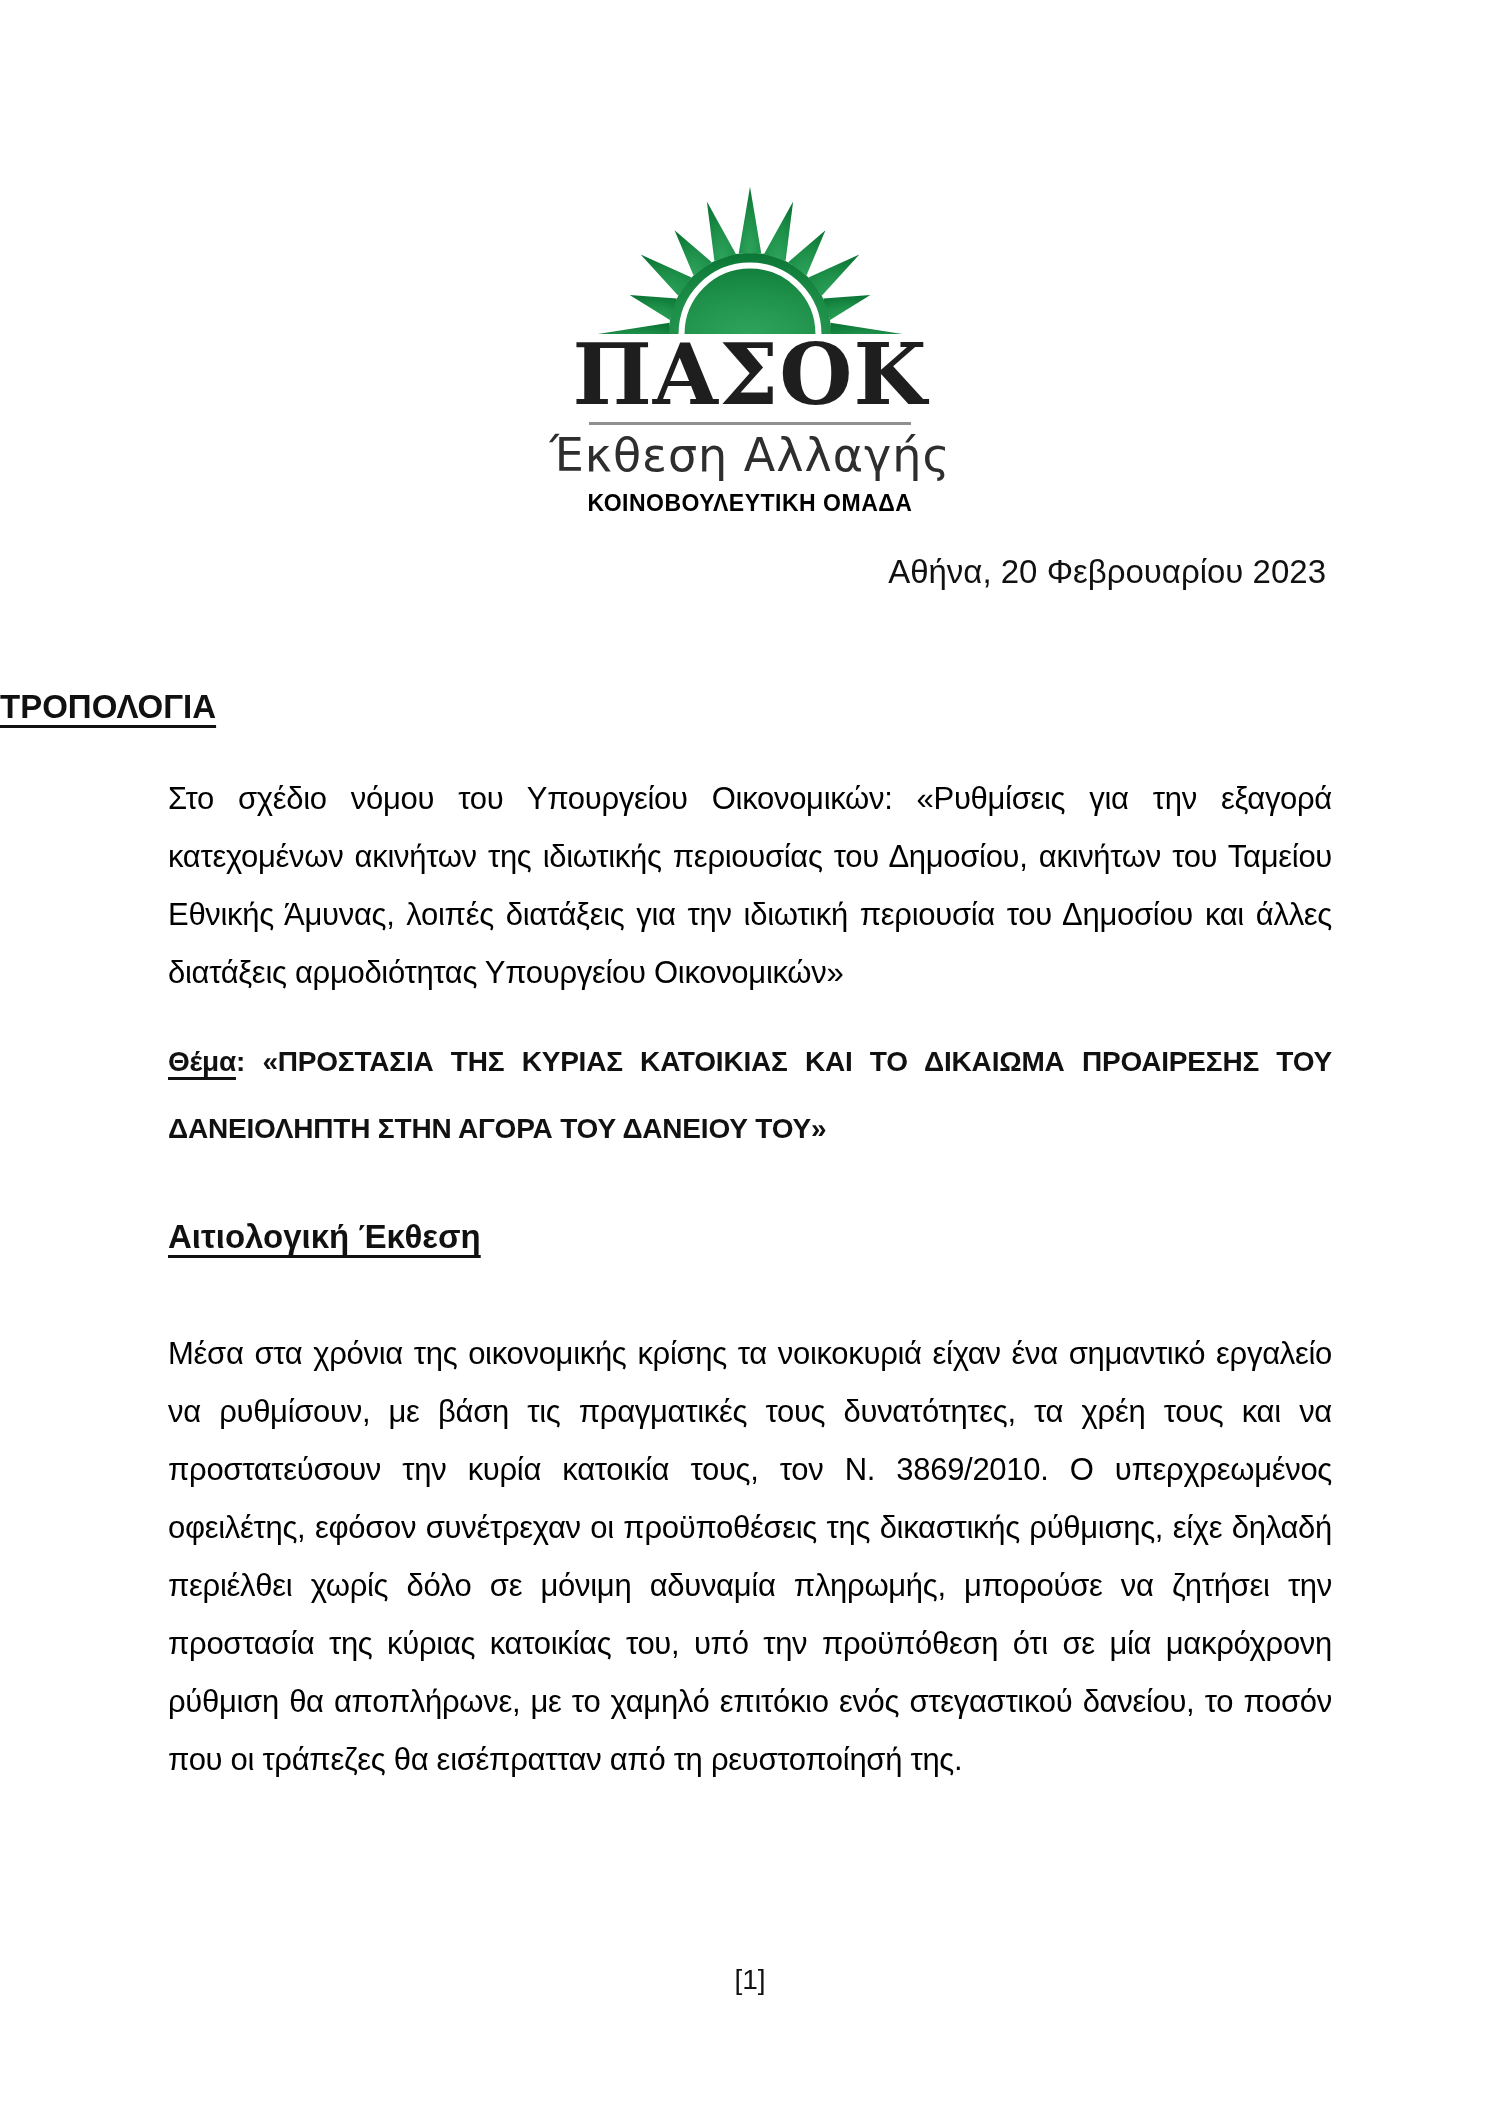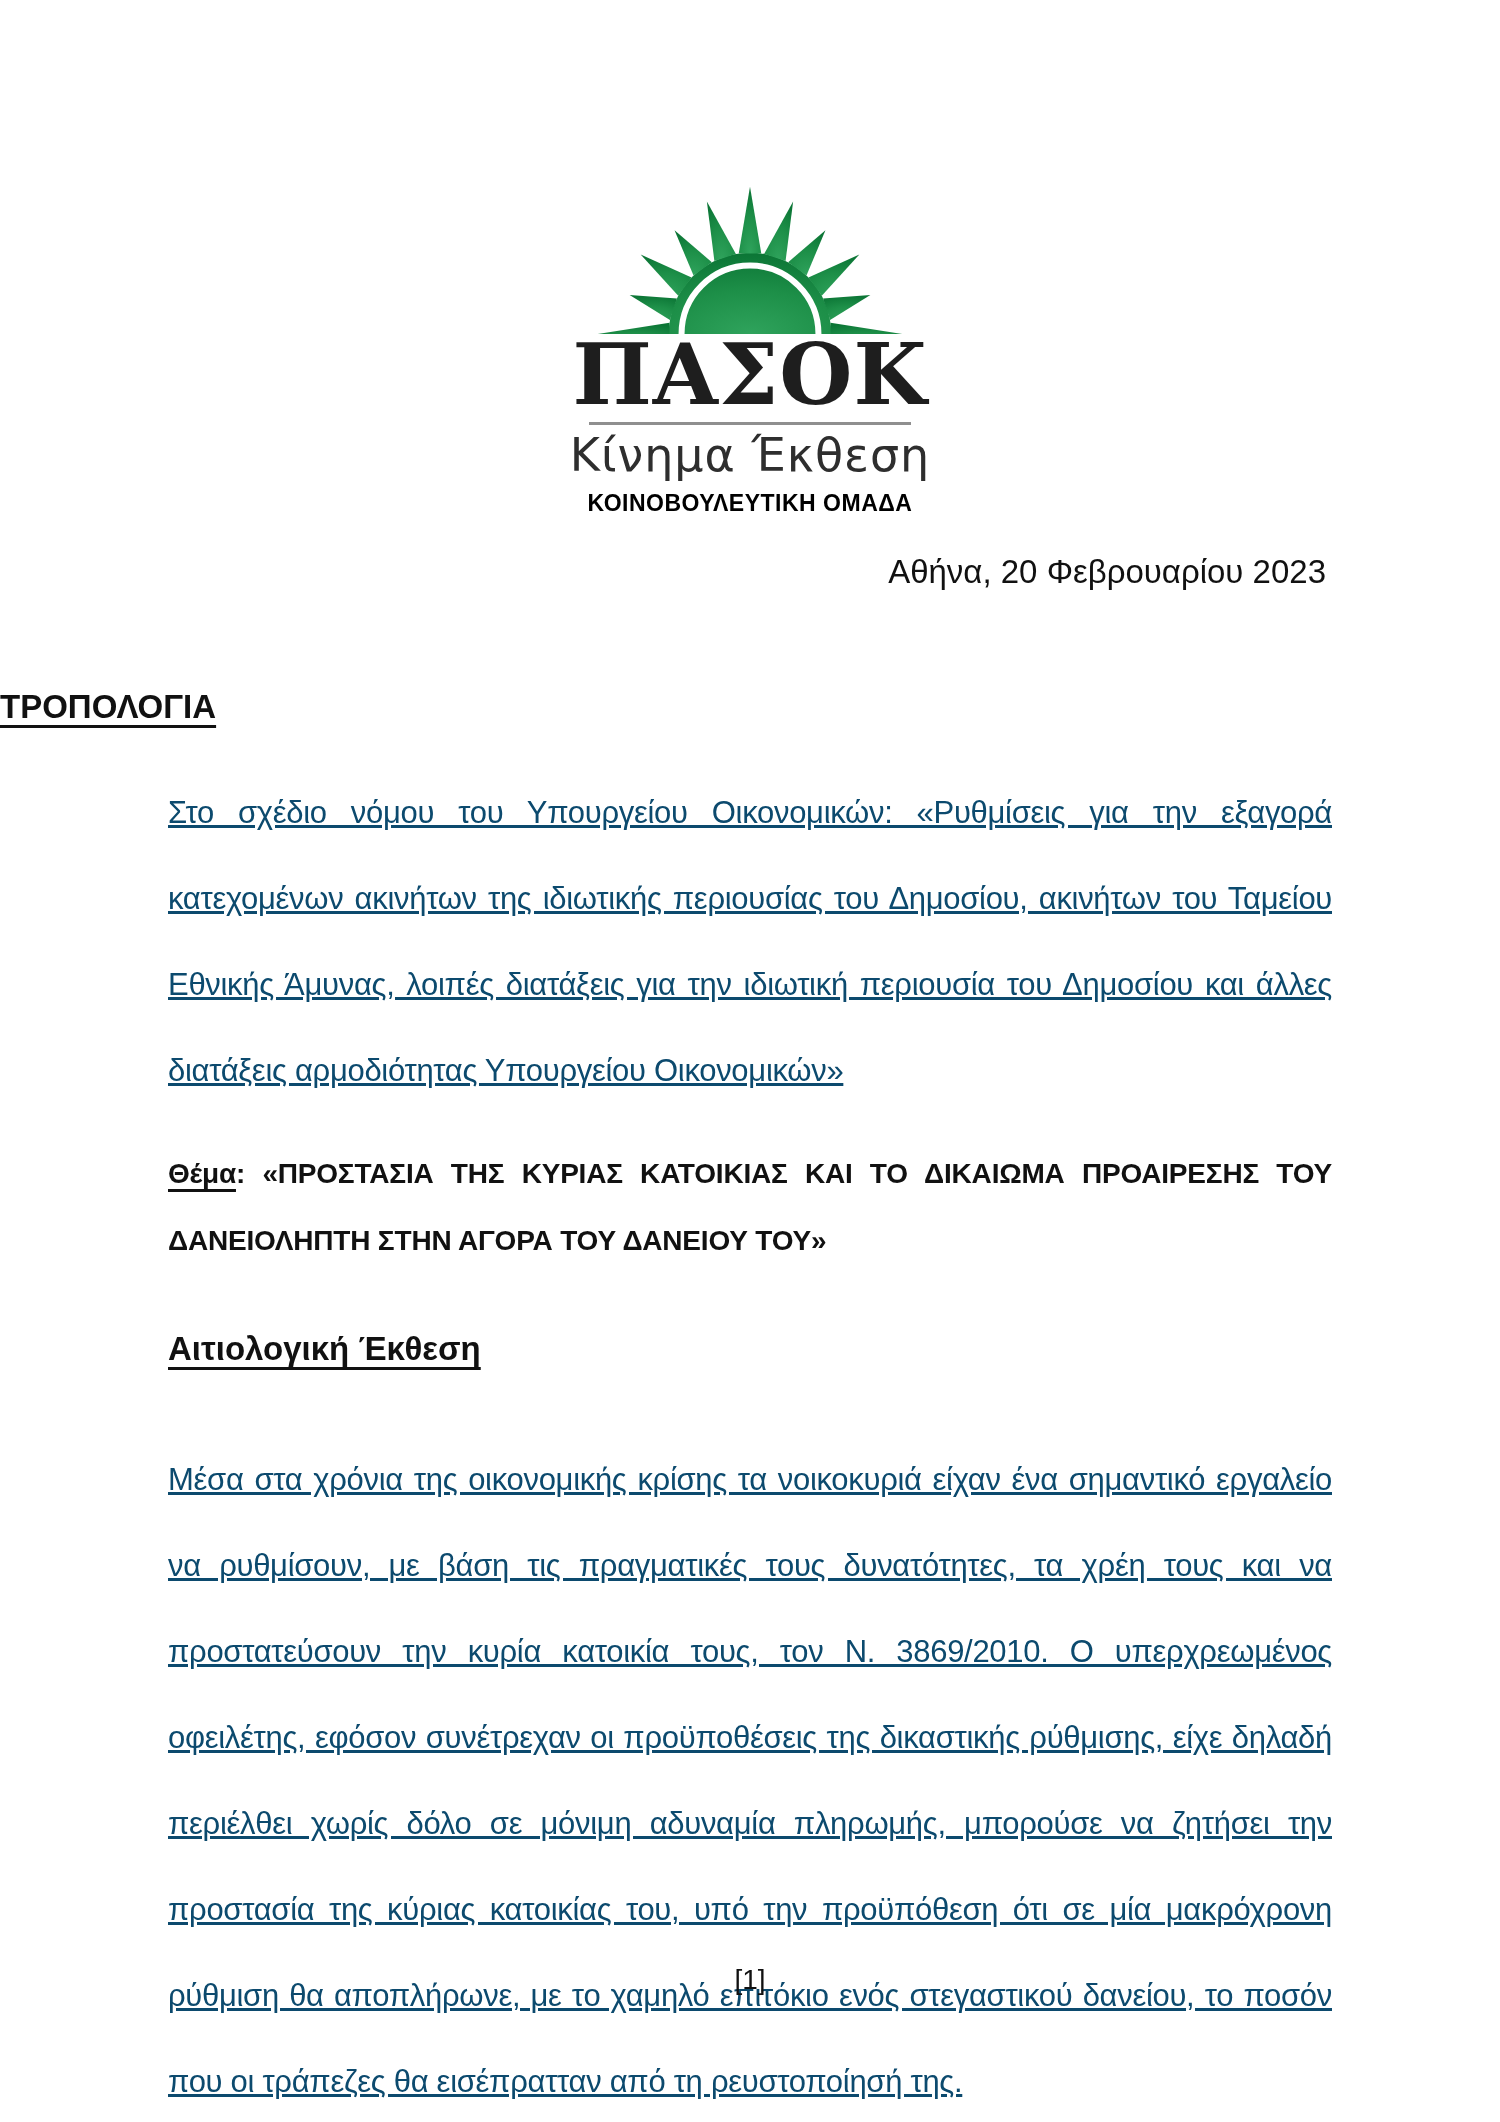--- a/index.html
+++ b/index.html
@@ -85,26 +85,25 @@
   
   .content {
     position: absolute;
     top: 770px;
     left: 168px;
     width: 1164px;
   }
   .content p { margin: 0; }
   .intro-para, .body-para {
     font-size: 31px;
-    line-height: 86px;
+    line-height: 58px;
     letter-spacing: -0.3px;
     text-align: justify;
     text-justify: inter-word;
-    color: #0c4a6e;
-    text-decoration: underline;
+    color: #000000;
   }
   .subject-line {
     margin-top: 26px !important;
     font-size: 28px;
     font-weight: 700;
     line-height: 67px;
     letter-spacing: -0.2px;
     text-align: justify;
     text-justify: inter-word;
     color: #111111;
@@ -164,21 +163,21 @@
         <polygon points="163.5,86.4 129.6,25.0 138.4,94.6"></polygon>
         <polygon points="135.4,96.1 91.8,58.7 114.0,111.7"></polygon>
         <polygon points="111.7,114.0 52.2,87.1 96.1,135.4"></polygon>
         <polygon points="94.6,138.4 39.3,134.3 86.4,163.5"></polygon>
         <polygon points="85.9,166.8 2,180 85.9,193.2"></polygon>
       </g>
       <path d="M100,180 A80,80 0 0 1 260,180" fill="none" stroke="#ffffff" stroke-width="7"></path>
     </svg>
     <div class="wordmark">ΠΑΣΟΚ</div>
     <div class="logo-divider"></div>
-    <div class="movement">Κίνημα Έκθεση</div>
+    <div class="movement">Έκθεση Αλλαγής</div>
     <div class="group">ΚΟΙΝΟΒΟΥΛΕΥΤΙΚΗ ΟΜΑΔΑ</div>
   </div>
 
   <div class="dateline">Αθήνα, 20 Φεβρουαρίου 2023</div>
 
   <div class="title-wrap">
     <span class="doc-title">ΤΡΟΠΟΛΟΓΙΑ</span>
   </div>
 
   <div class="content">

